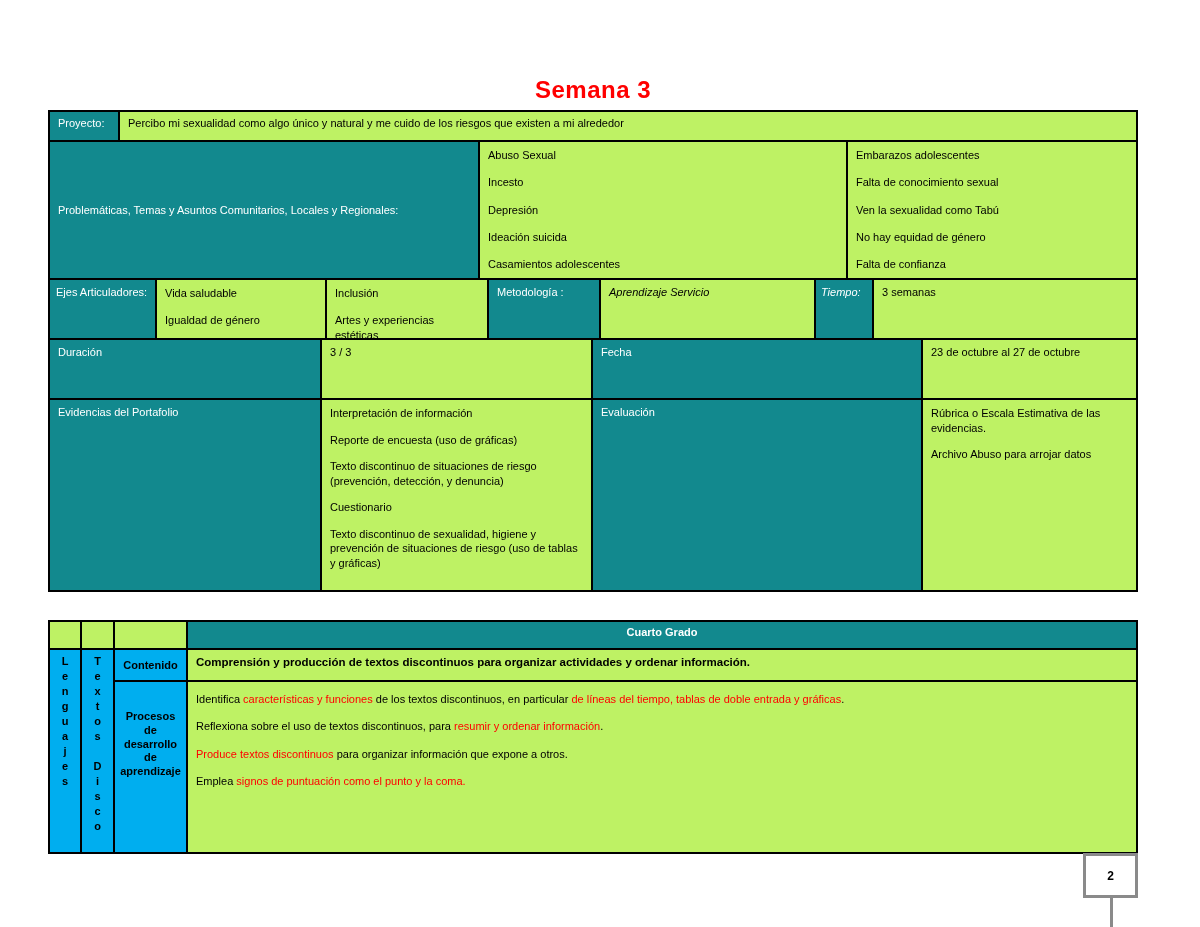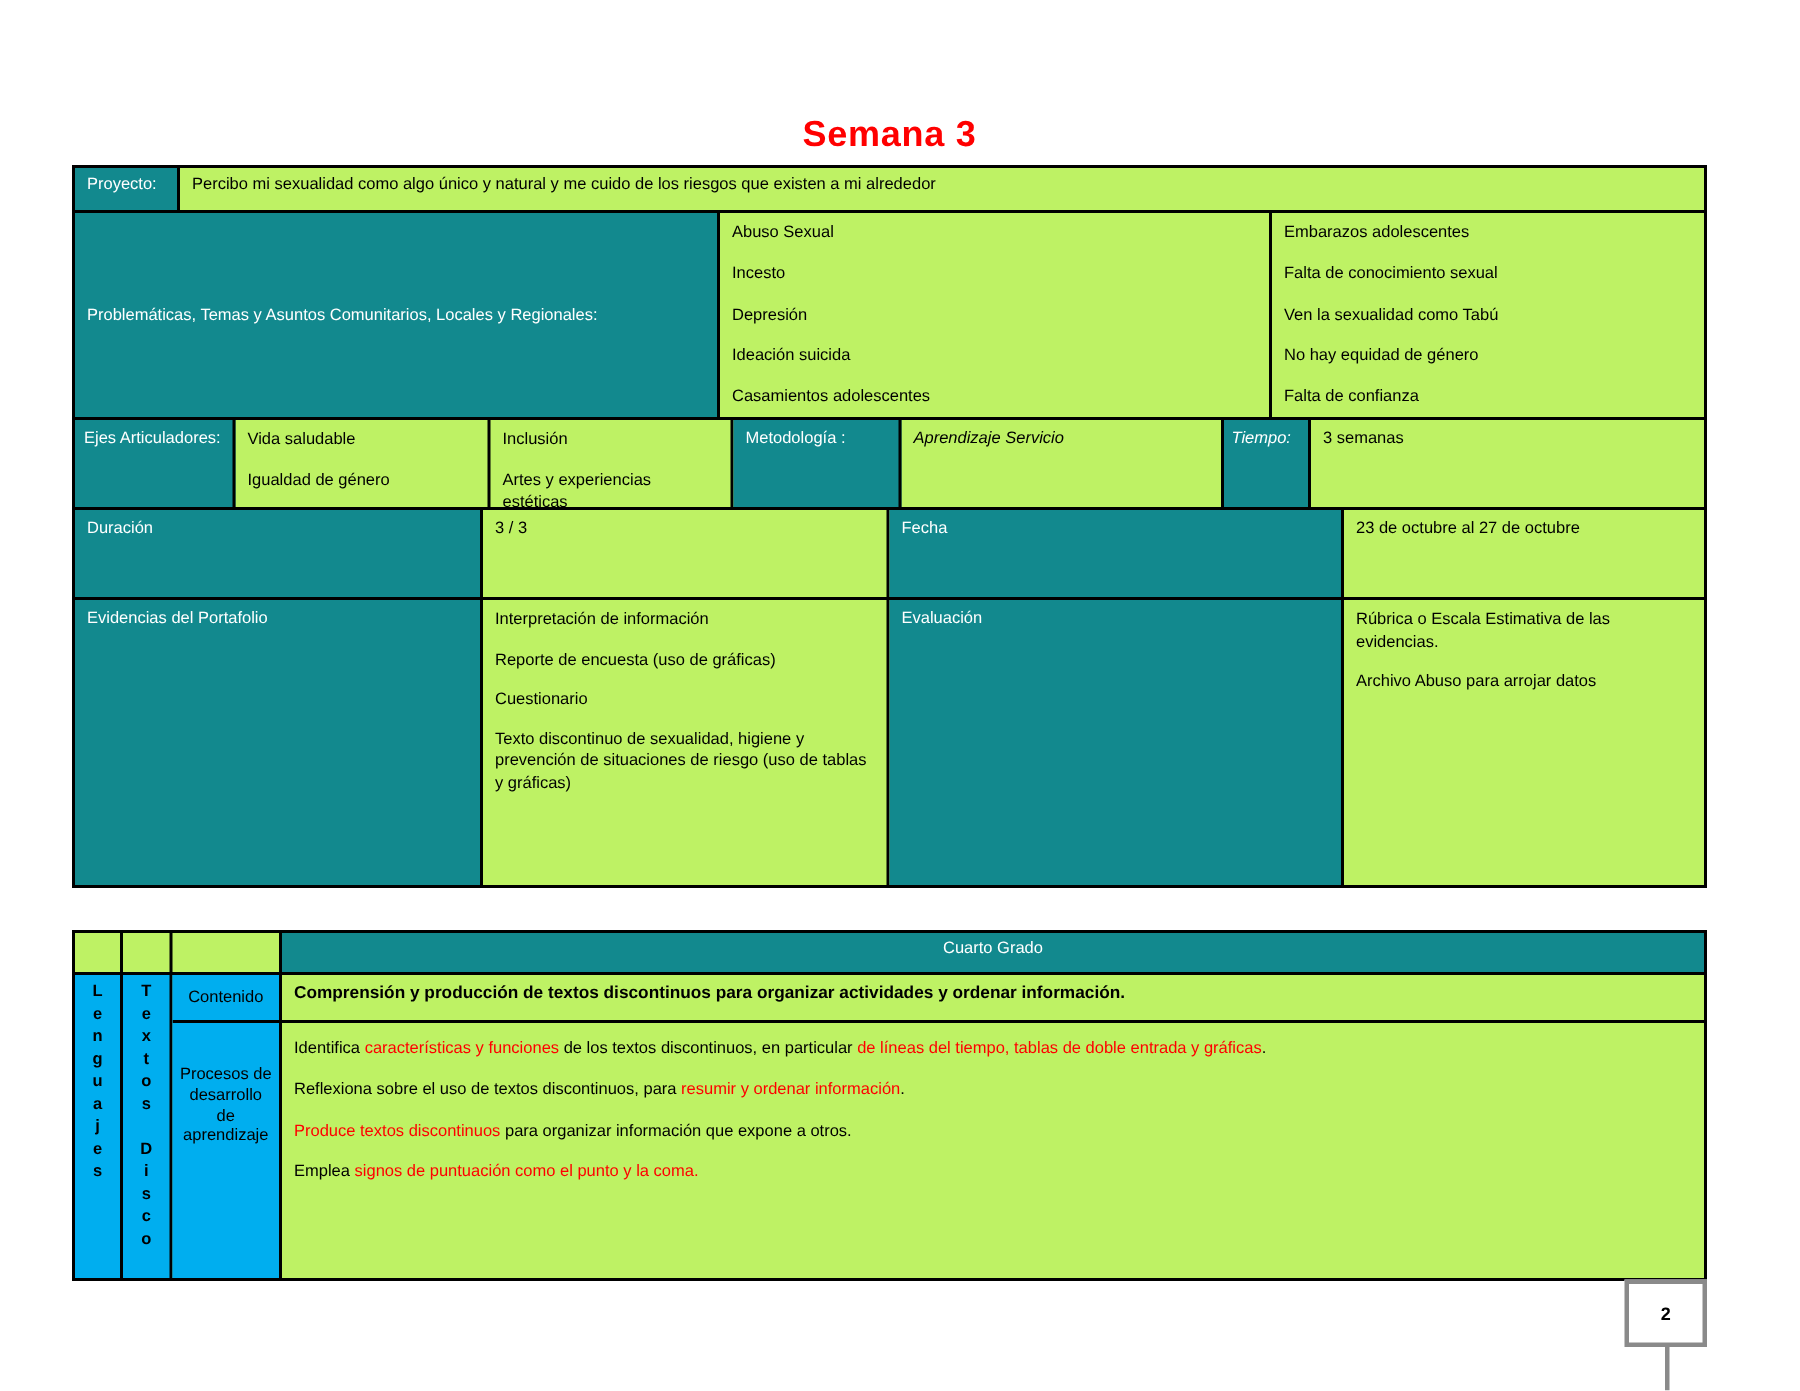--- a/index.html
+++ b/index.html
@@ -23,36 +23,36 @@
   
   .tbl { position: absolute; left: 48px; width: 1090px; border: 2px solid #000; background: #bef264; }
   .row { display: flex; border-bottom: 2px solid #000; }
   .row:last-child { border-bottom: none; }
   .cell { border-right: 2px solid #000; padding: 6px 8px; font-size: 11px; overflow: hidden; position: relative; }
   .cell:last-child { border-right: none; }
   .teal { background: var(--teal); color: #fff; }
   .blue { background: var(--blue); color: #000; }
   .vmid { display: flex; align-items: center; }
   .italic { font-style: italic; }
-  .bold { font-weight: normal; }
+  .bold { font-weight: bold; }
   .center { text-align: center; }
   
   #t1 { top: 110px; }
   .rA { height: 30px; } .rA .cell { padding-top: 5px; }
   .rB { height: 138px; }
   .rC { height: 60px; }
   .rD { height: 60px; }
   .rE { height: 190px; }
   .wA1 { width: 70px; }
   .wB1 { width: 430px; } .wB2 { width: 368px; }
   .wC1 { width: 107px; padding-left: 6px; padding-right: 4px; }
   .wC2 { width: 170px; } .wC3 { width: 162px; }
   .wC4 { width: 112px; } .wC4 span { display: block; width: 74px; }
   .wC5 { width: 215px; } .wC6 { width: 58px; padding-left: 5px; padding-right: 3px; font-style: italic; }
-  .wD1 { width: 272px; } .wD2 { width: 271px; } .wD3 { width: 303px; }
+  .wD1 { width: 272px; } .wD2 { width: 271px; } .wD3 { width: 330px; }
   .flex1 { flex: 1; }
   .plist p { margin: 0 0 13px 0; line-height: 1.3; }
   .plist-tight p { margin: 0 0 12px 0; line-height: 1.32; }
   
   #t2 { top: 620px; }
   .rH { height: 28px; } .rH .cell { padding: 4px 8px; }
   .rBody { height: 202px; }
   .wV1 { width: 32px; padding: 4px 2px; }
   .wV2 { width: 33px; padding: 4px 2px; }
   .wV3 { width: 73px; padding: 0; display: flex; flex-direction: column; gap: 20px; }
@@ -124,20 +124,21 @@
       <div class="cell teal wD1">Duración</div>
       <div class="cell wD2">3 / 3</div>
       <div class="cell teal wD3">Fecha</div>
       <div class="cell flex1">23 de octubre al 27 de octubre</div>
     </div>
     <div class="row rE">
       <div class="cell teal wD1">Evidencias del Portafolio</div>
       <div class="cell wD2 plist-tight">
           <p>Interpretación de información</p>
           <p>Reporte de encuesta (uso de gráficas)</p>
+          <p>Texto discontinuo de situaciones de riesgo (prevención, detección, y denuncia)</p>
           <p>Cuestionario</p>
           <p>Texto discontinuo de sexualidad, higiene y prevención de situaciones de riesgo (uso de tablas y gráficas)</p>
         </div>
       <div class="cell teal wD3">Evaluación</div>
       <div class="cell flex1 plist-tight">
           <p>Rúbrica o Escala Estimativa de las evidencias.</p>
           <p>Archivo Abuso para arrojar datos</p>
         </div>
     </div>
   </div>

